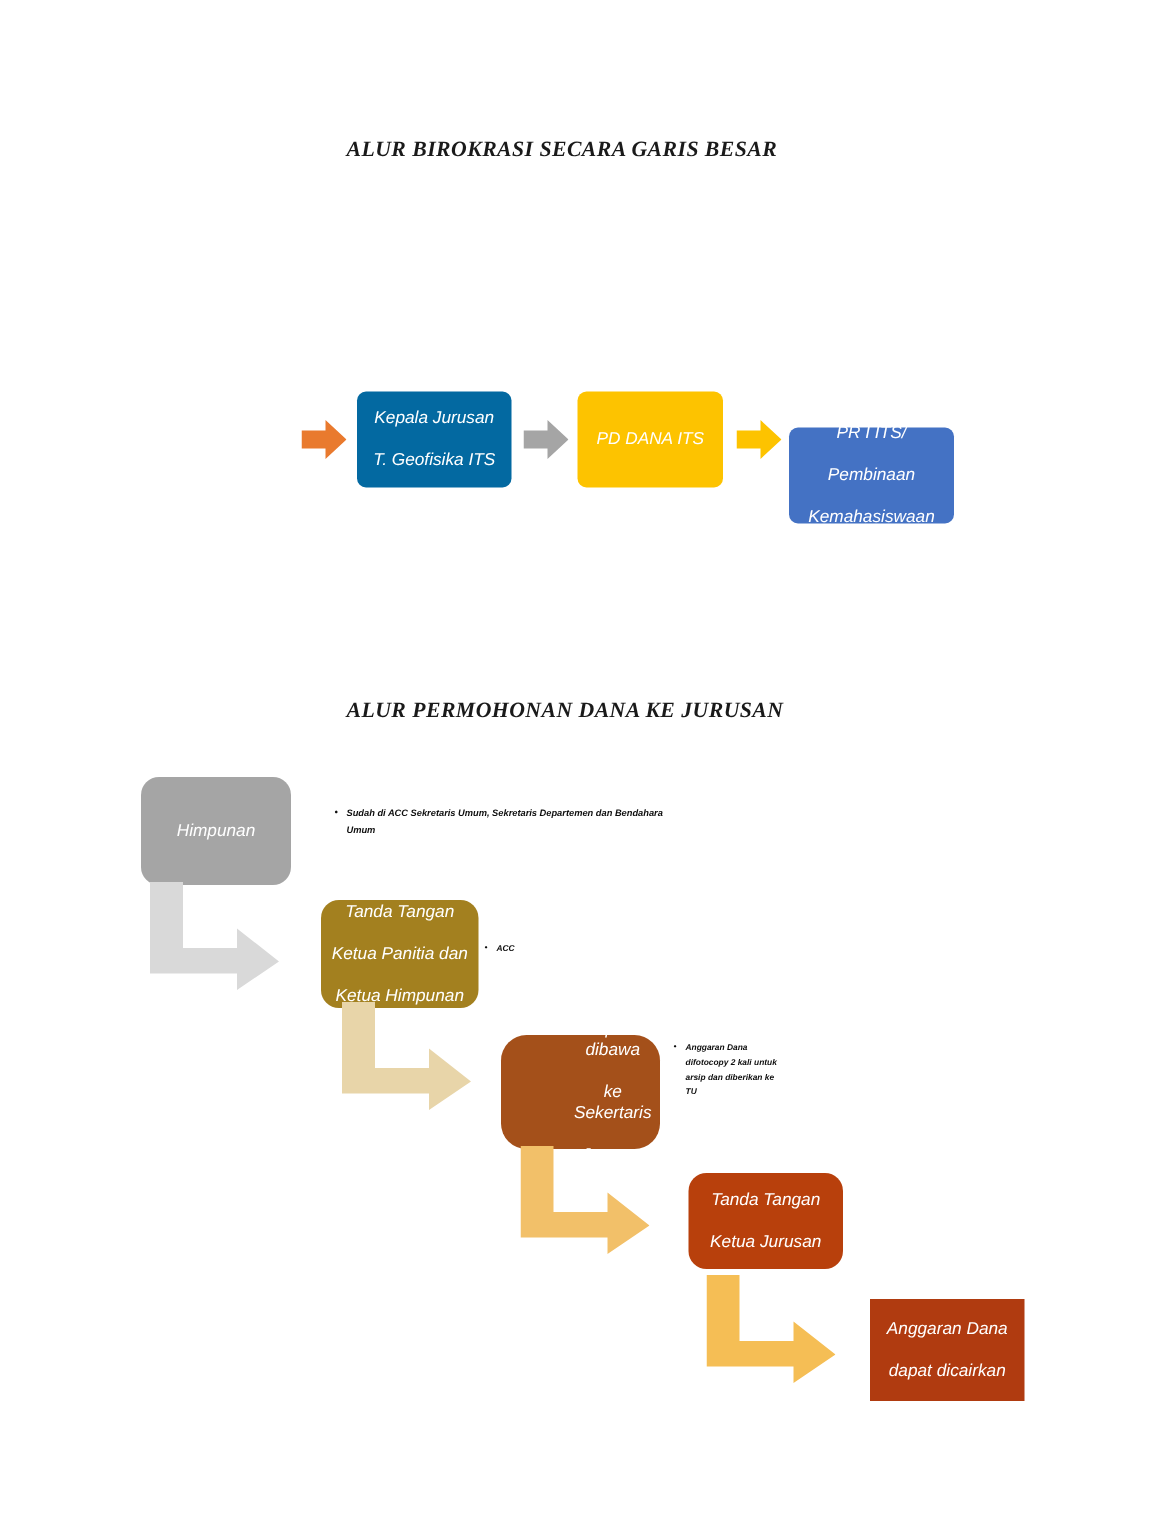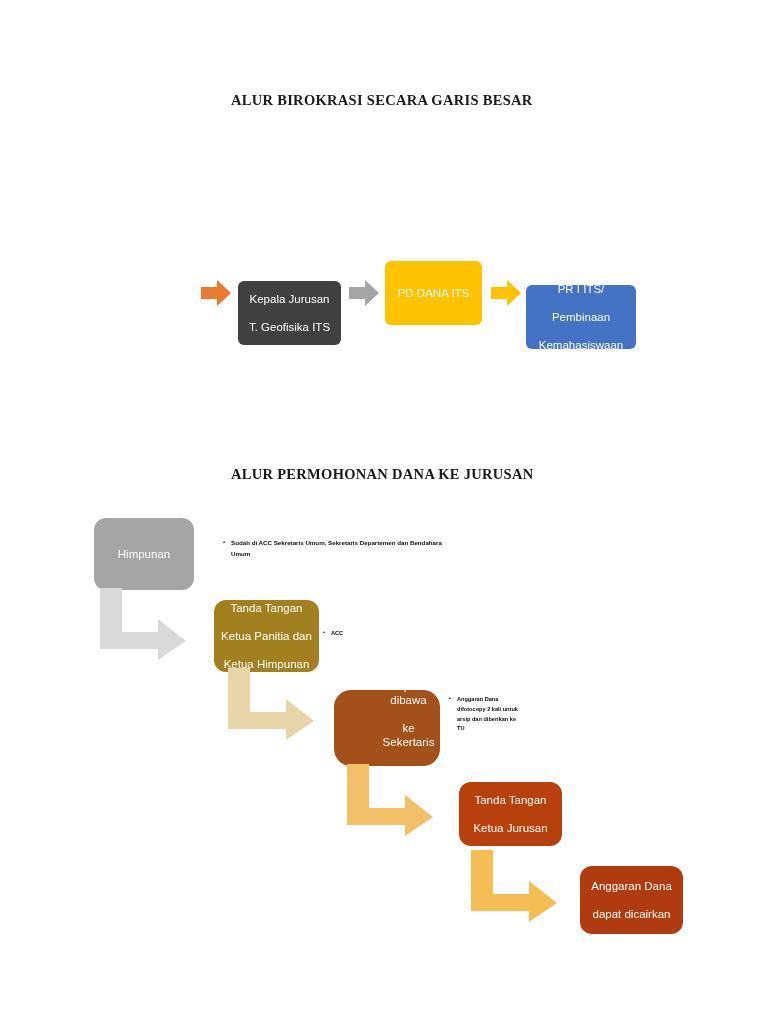--- a/index.html
+++ b/index.html
@@ -13,20 +13,21 @@
     position: relative;
     font-family: "Liberation Sans", sans-serif;
     overflow: hidden;
   }
   .page {
     position: absolute;
     left: 0; top: 0;
     width: 768px;
     height: 776px;
     background: #ffffff;
+    font-style: italic;
   }
 
   
   .section-title {
     position: absolute;
     font-family: "Liberation Serif", serif;
     font-weight: bold;
     font-size: 14.5px;
     letter-spacing: 0.3px;
     color: #1a1a1a;
@@ -44,30 +45,30 @@
     justify-content: center;
     text-align: center;
     color: #ffffff;
     line-height: 1.22;
     border-radius: 5px;
   }
   .flow-box span { display: block; width: 100%; }
 
   
   #box-panitia   { left: 93px;  top: 261px; width: 100px; height: 64px; background: #E97A2E; border-radius: 6px; font-size: 11.5px; }
-  #box-kajur     { left: 238px; top: 261px; width: 103px; height: 64px; background: #404040; border-radius: 6px; font-size: 11.5px; margin-top: 20px; }
+  #box-kajur     { left: 238px; top: 261px; width: 103px; height: 64px; background: #0369a1; border-radius: 6px; font-size: 11.5px; }
   #box-pdftsp    { left: 385px; top: 261px; width: 97px;  height: 64px; background: #FDC300; border-radius: 6px; font-size: 11.5px; }
   #box-pr1       { left: 526px; top: 261px; width: 110px; height: 64px; background: #4472C4; border-radius: 6px; font-size: 11.5px; margin-top: 24px; }
 
   
   #box-proposal  { left: 94px;  top: 518px; width: 100px; height: 72px; background: #A5A5A5; border-radius: 12px; font-size: 11.5px; }
   #box-ttd-panitia { left: 214px; top: 600px; width: 105px; height: 72px; background: #A3801F; border-radius: 12px; font-size: 11.5px; }
   #box-sekjur    { left: 334px; top: 690px; width: 106px; height: 76px; background: #A4501A; border-radius: 17px; font-size: 11.5px; padding-left: 43px; }
   #box-ttd-kajur { left: 459px; top: 782px; width: 103px; height: 64px; background: #B8400C; border-radius: 12px; font-size: 11.5px; }
-  #box-cair      { left: 580px; top: 866px; width: 103px; height: 68px; background: #B03B10; border-radius: 12px; font-size: 11.5px; align-items: center; }
+  #box-cair      { left: 580px; top: 866px; width: 103px; height: 68px; background: #B03B10; border-radius: 0; font-size: 11.5px; align-items: center; }
 
   
   .block-arrow {
     position: absolute;
     width: 30px;
     height: 26px;
   }
   #arrow-1 { left: 201px; top: 280px; }
   #arrow-2 { left: 349px; top: 280px; }
   #arrow-3 { left: 491px; top: 280px; }

